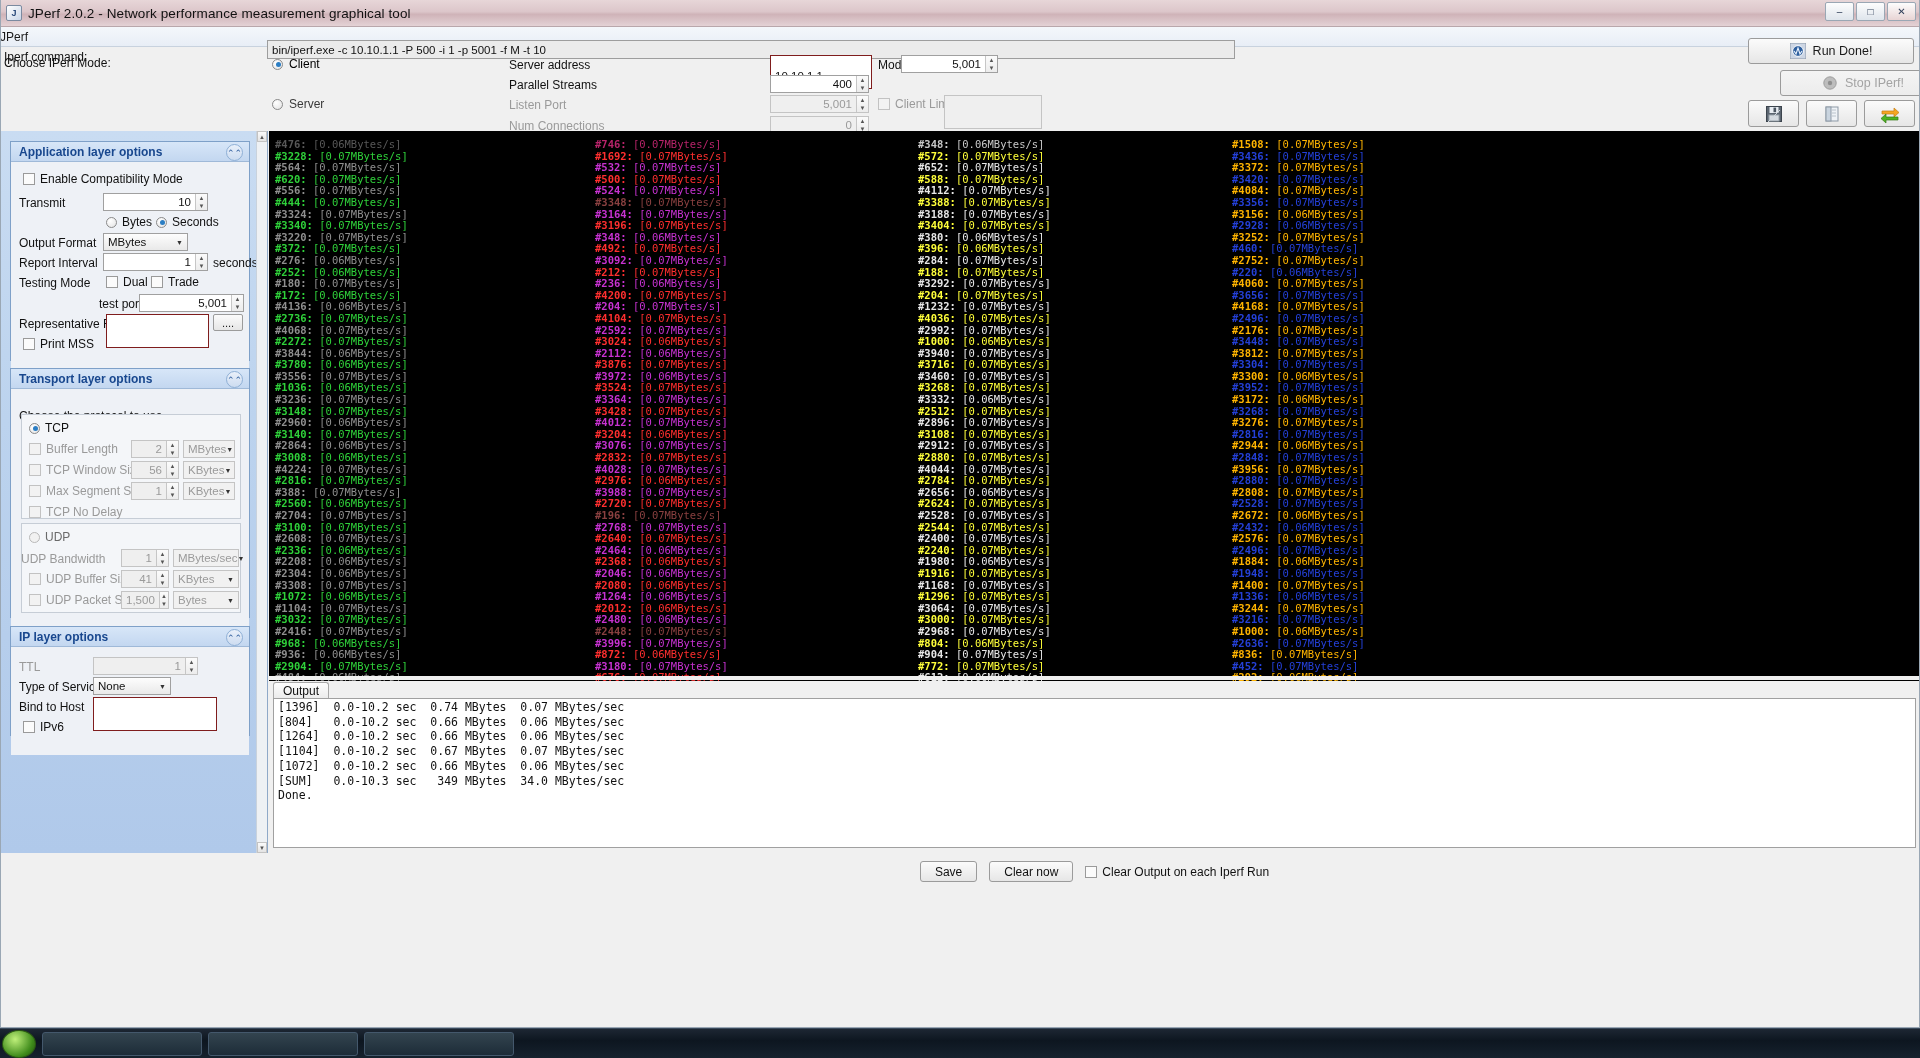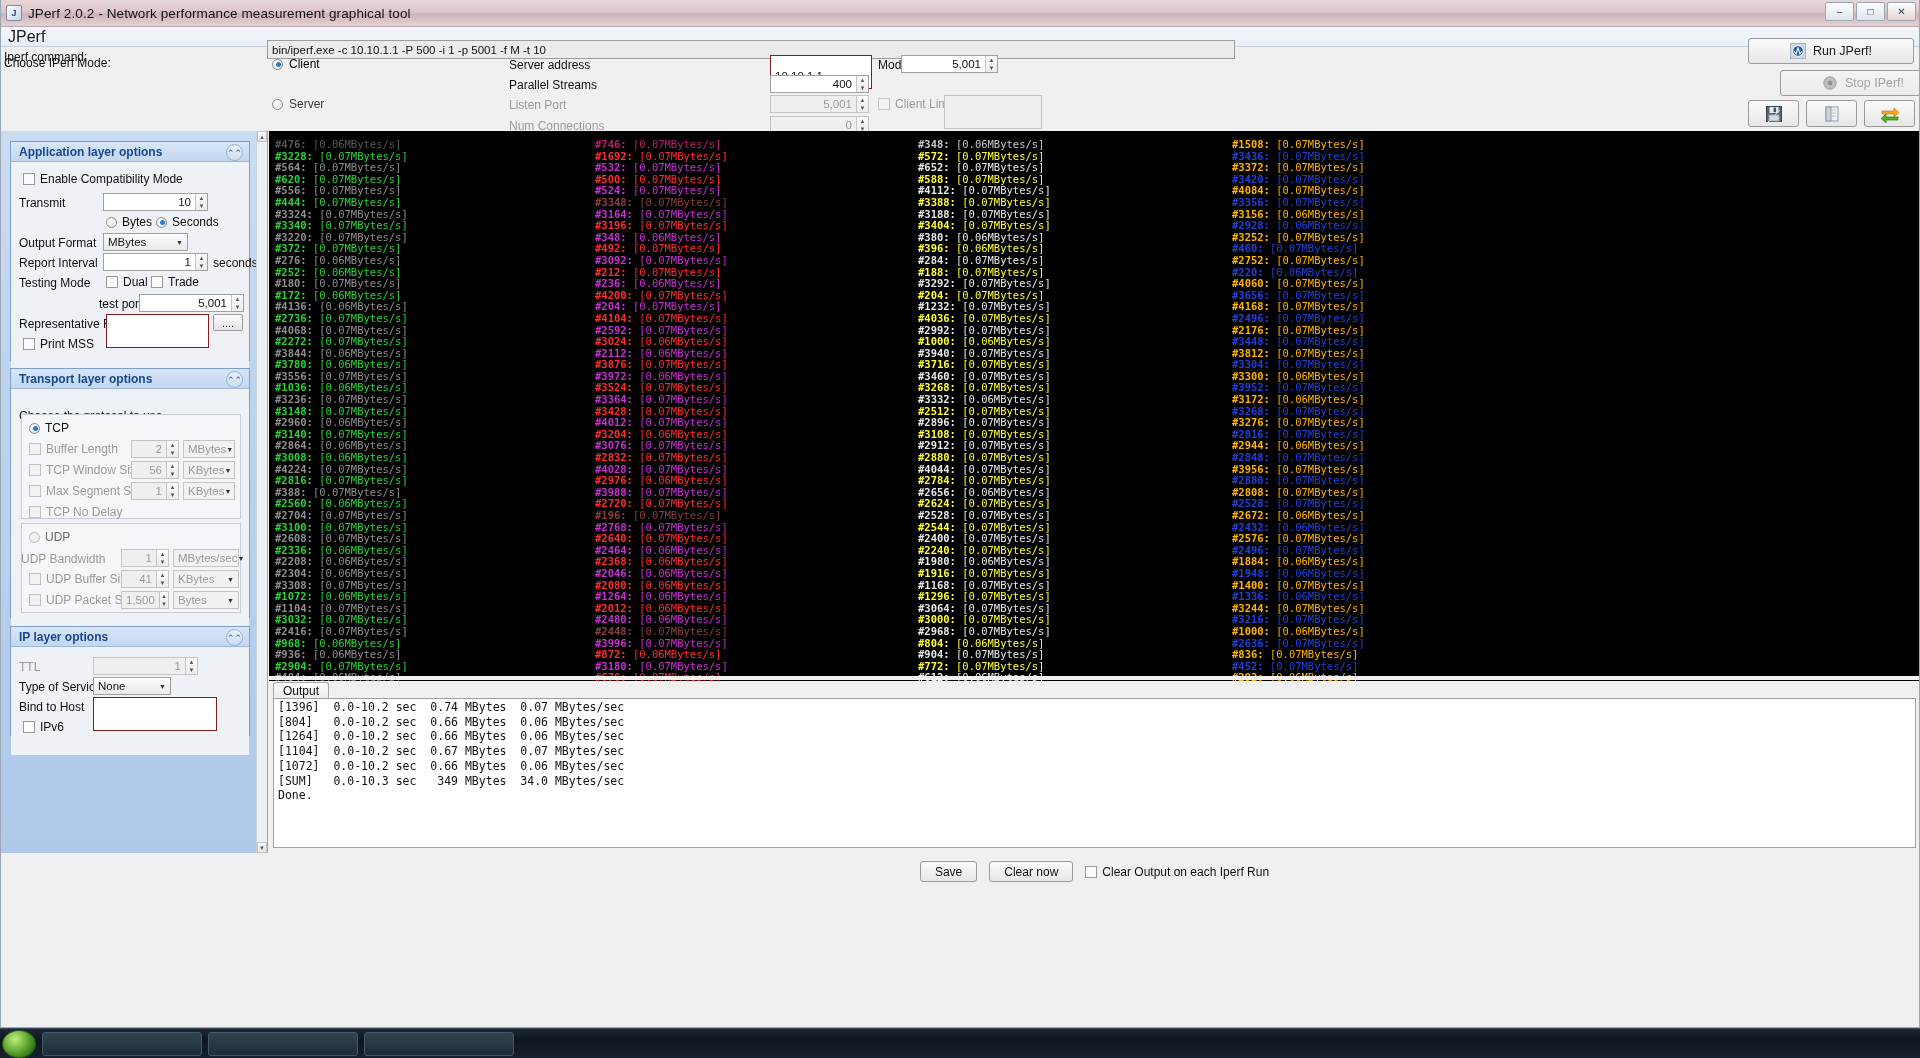--- a/index.html
+++ b/index.html
@@ -34,21 +34,21 @@
     display:flex;align-items:center;justify-content:center;font-size:10px;color:#31405a;
   }
   #titlebar .tb-btn.close{background:linear-gradient(to bottom,#fdfdfd,#e8d4d4);}
   
   #menubar{
     position:absolute;left:0;top:27px;width:1920px;height:20px;
     background:linear-gradient(to bottom,#f4f7fb,#e8eef6);
     border-bottom:1px solid #c8d2de;
     display:flex;align-items:center;
   }
-  #menubar .menu-item{padding:0 8px;font-size:16px;color:#1a1a1a;line-height:20px;}
+  #menubar .menu-item{padding:0 0;font-size:12px;color:#1a1a1a;line-height:20px;}
   
   #cmdlabel{position:absolute;left:4px;top:50px;font-size:12px;color:#111;}
   #cmdfield{
     position:absolute;left:267px;top:40px;width:968px;height:19px;
     border:1px solid #9d9d9d;background:#ebebeb;color:#111;
     font-size:11.5px;padding:1px 4px;line-height:17px;
     white-space:nowrap;overflow:hidden;
   }
   #modelabel{position:absolute;left:4px;top:56px;font-size:12px;color:#111;}
   
@@ -282,21 +282,21 @@
       <span>▼</span>
     </div>
 </div>
 
 <div class="bigbtn" style="left:1748px;top:38px;width:166px;height:26px">
   <svg width="16" height="16" viewBox="0 0 16 16">
     <rect x="0" y="0" width="16" height="16" fill="#cdd6e4" stroke="#8a97a8"></rect>
     <circle cx="8" cy="8" r="5.4" fill="#2e5f9e" stroke="#ffffff" stroke-width="1"></circle>
     <path d="M4 8 L6 11 L8 5 L10 11 L12 8" stroke="#eaf3ff" stroke-width="1.1" fill="none"></path>
   </svg>
-  <span>Run JPerf!</span>
+  <span>Run Done!</span>
 </div>
 <div class="bigbtn dis" style="left:1748px;top:70px;width:166px;height:26px">
   <svg width="16" height="16" viewBox="0 0 16 16">
     <circle cx="8" cy="8" r="6.2" fill="#bdbdbd" stroke="#9e9e9e"></circle>
     <circle cx="8" cy="8" r="2.2" fill="#8f8f8f"></circle>
   </svg>
   <span>Stop IPerf!</span>
 </div>
 <div class="iconbtn" style="left:1748px;top:100px;width:51px;height:27px">
   <svg width="20" height="20" viewBox="0 0 20 20">

